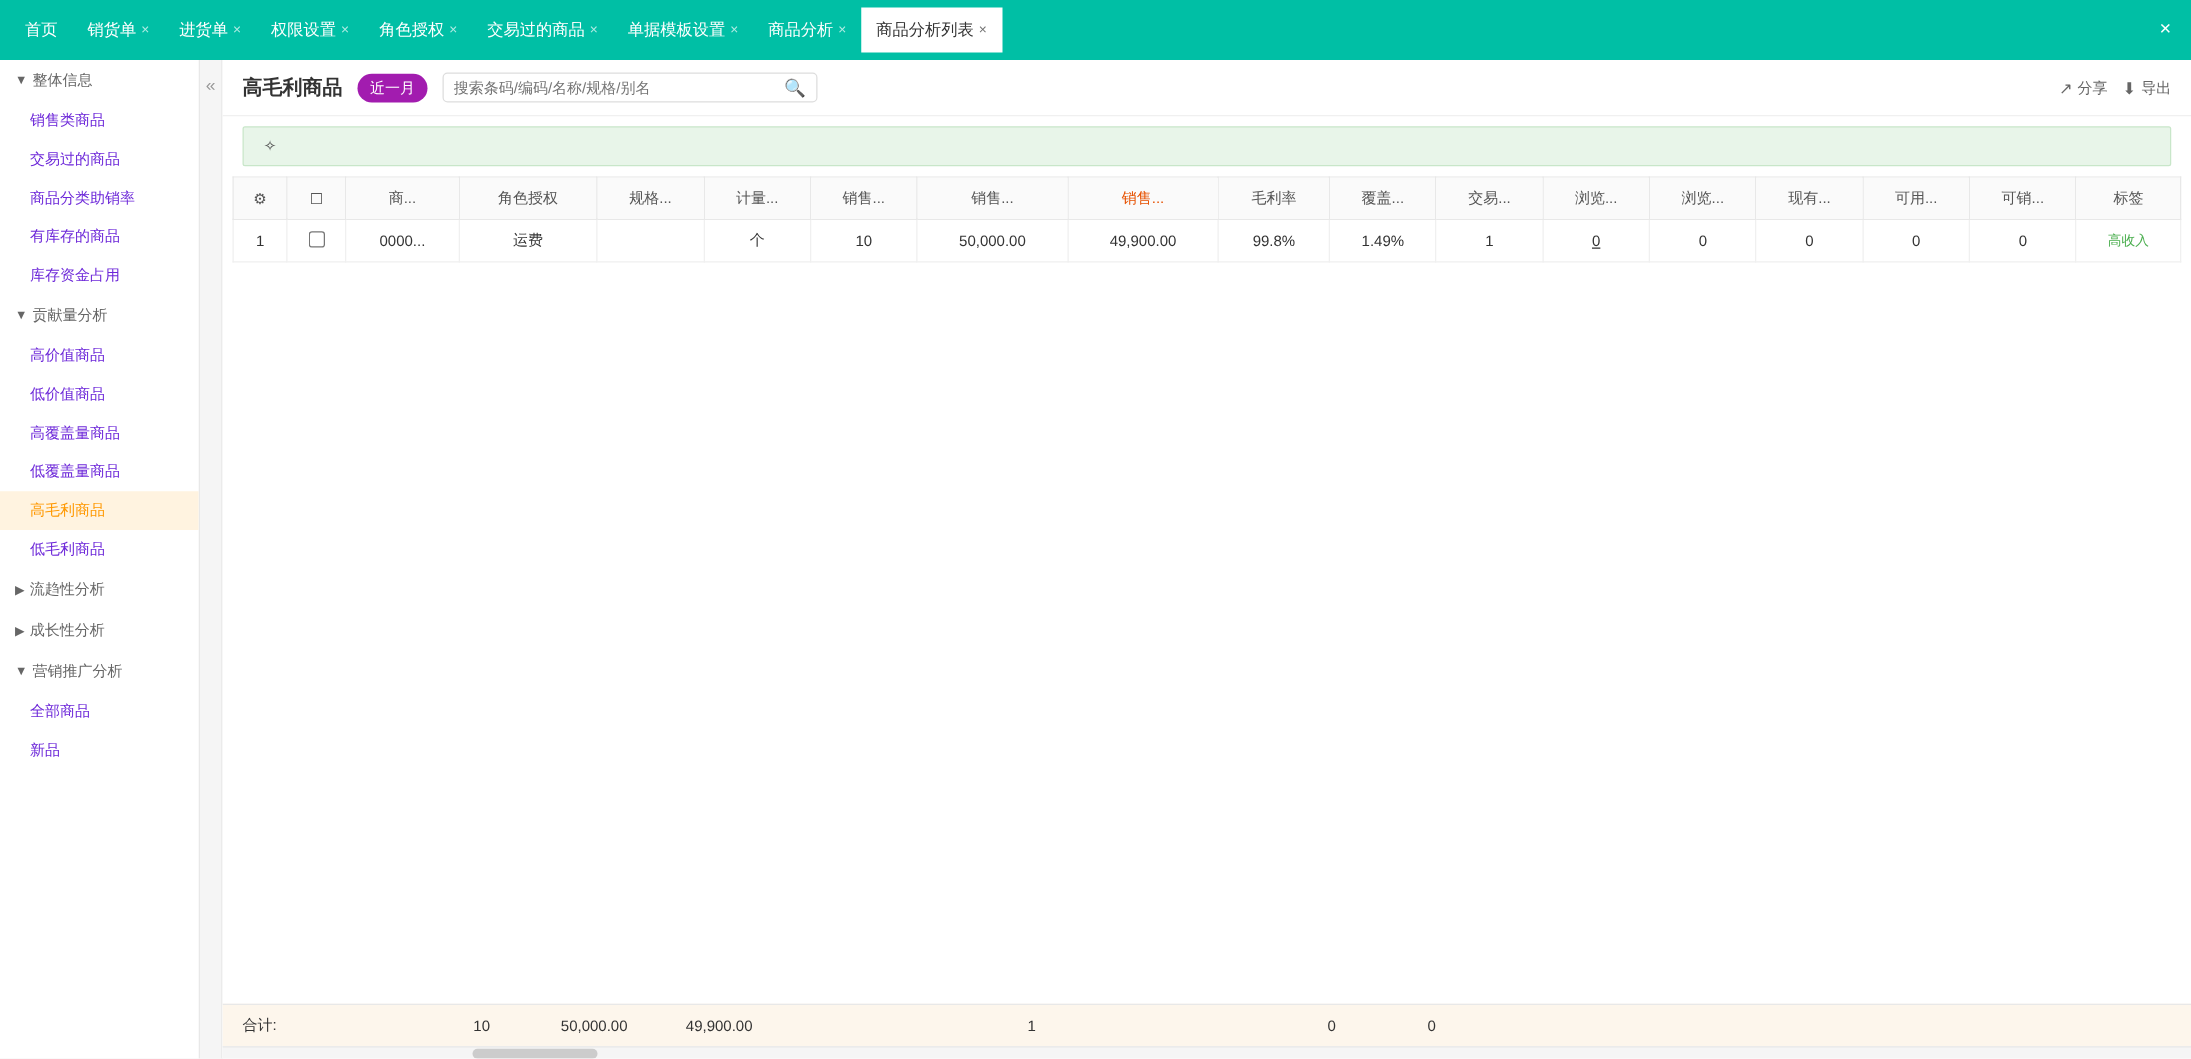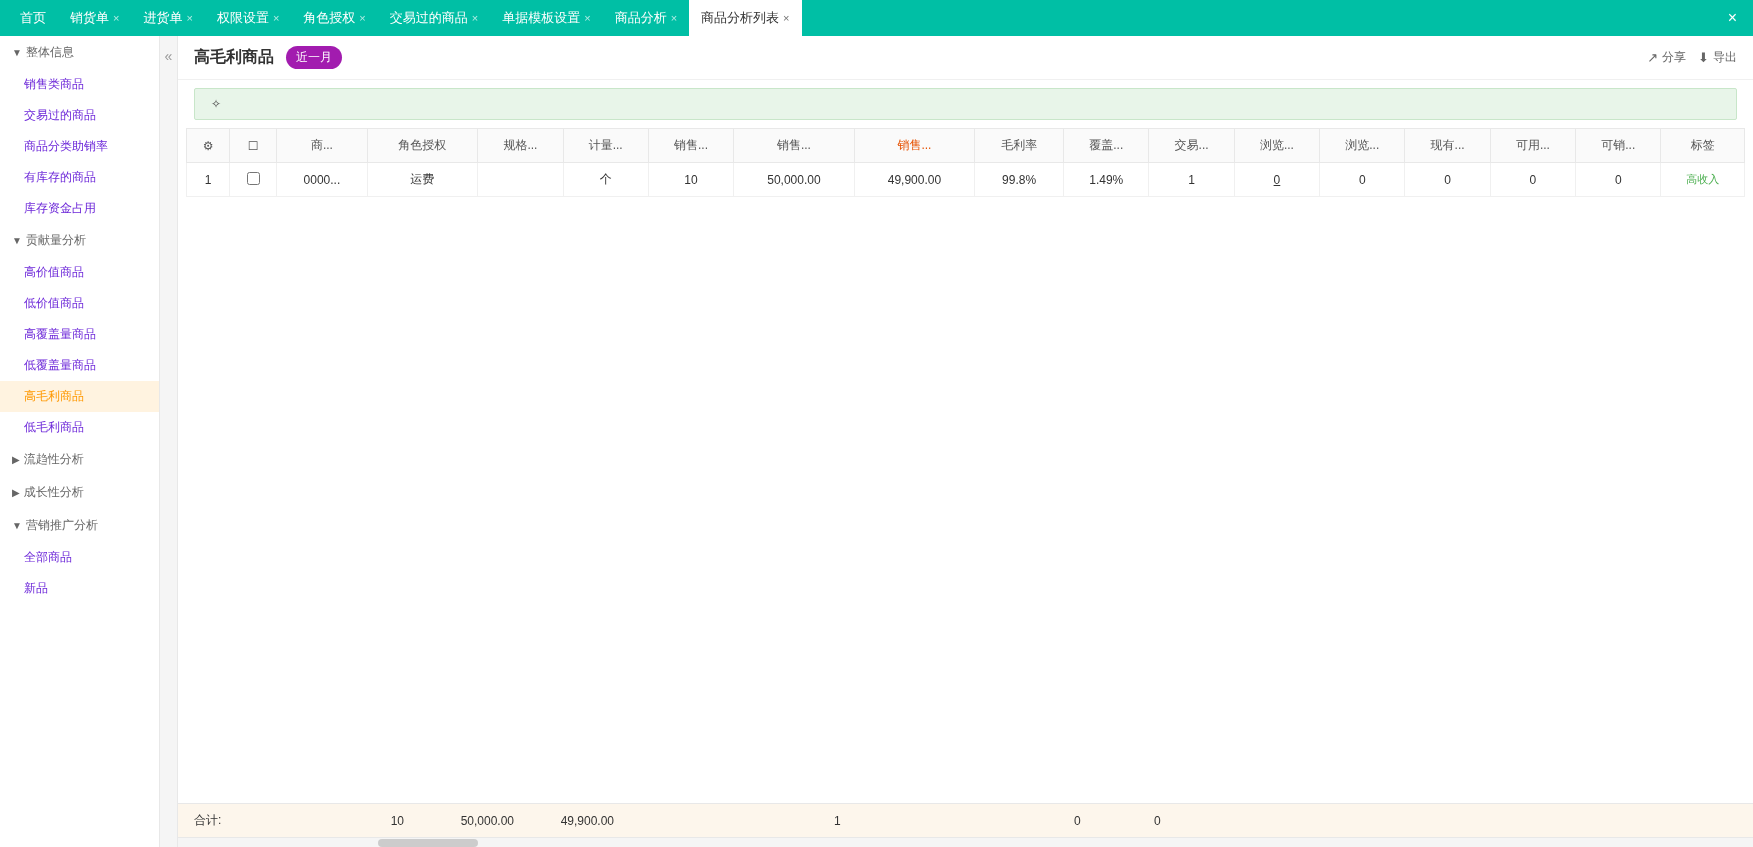--- a/index.html
+++ b/index.html
@@ -1,21 +1,21 @@
 <!DOCTYPE html>
 <html><head>
   <meta charset="utf-8">
   <style>
     * { box-sizing: border-box; margin: 0; padding: 0; }
     body { font-family: 'Microsoft YaHei', Arial, sans-serif; font-size: 12px; background: #f5f5f5; overflow: hidden; height: 847px; display: flex; flex-direction: column; }
 
     
     .top-nav {
       background: #00bfa5;
-      height: 36px;
+      height: 48px;
       display: flex;
       align-items: center;
       padding: 0 8px;
       flex-shrink: 0;
     }
     .top-nav .nav-item {
       color: #fff;
       padding: 0 12px;
       height: 36px;
       display: flex;
@@ -192,21 +192,21 @@
       background: #fdf6ec;
       border-top: 1px solid #e8e8e8;
       padding: 8px 16px;
       display: flex;
       align-items: center;
       font-size: 12px;
       flex-shrink: 0;
     }
     .footer-label {
       color: #333;
-      margin-right: 16px;
+      margin-right: 4px;
     }
     .footer-values {
       display: flex;
       gap: 0;
       flex: 1;
     }
     .footer-cell {
       text-align: center;
       color: #333;
     }
@@ -349,20 +349,24 @@
 
   <div class="sidebar-toggle">
     <span>«</span>
   </div>
 
   <div class="content">
 
     <div class="content-header">
       <span class="content-title">高毛利商品</span>
       <button class="filter-btn">近一月</button>
+      <div class="search-box">
+        <input type="text" placeholder="搜索条码/编码/名称/规格/别名" style="">
+        <span style="color:#999; font-size:14px;">🔍</span>
+      </div>
       <div class="content-header-right">
         <span class="action-btn">
           <span style="font-size:13px;">↗</span>
           <span>分享</span>
         </span>
         <span class="action-btn">
           <span style="font-size:13px;">⬇</span>
           <span>导出</span>
         </span>
       </div>

